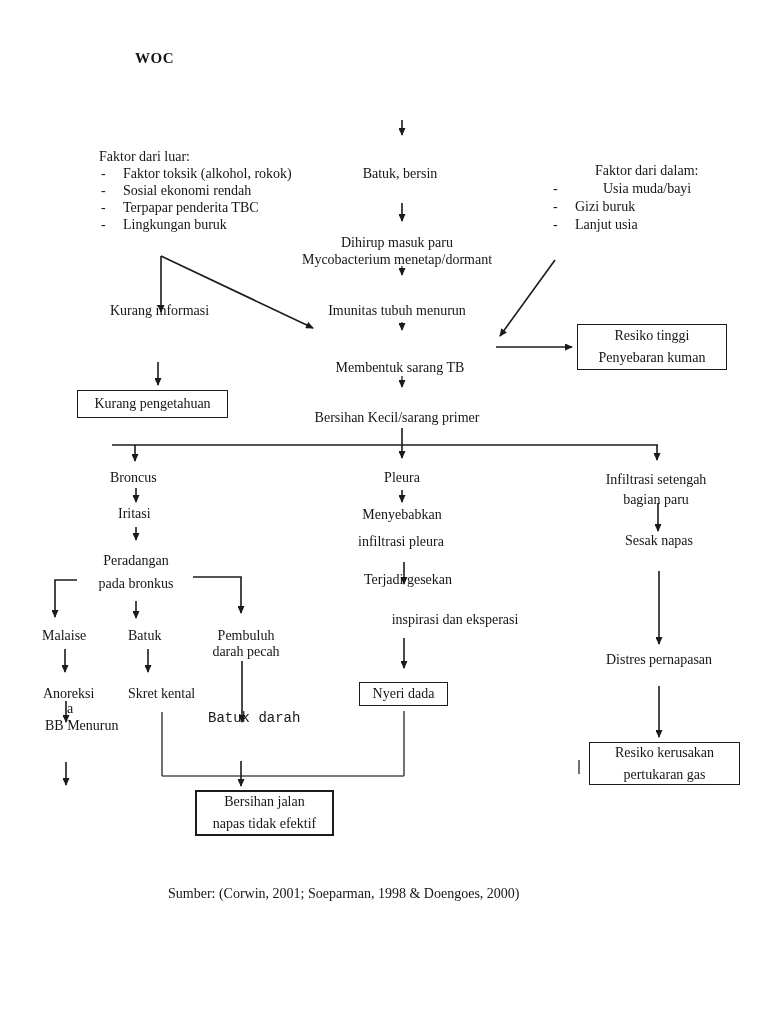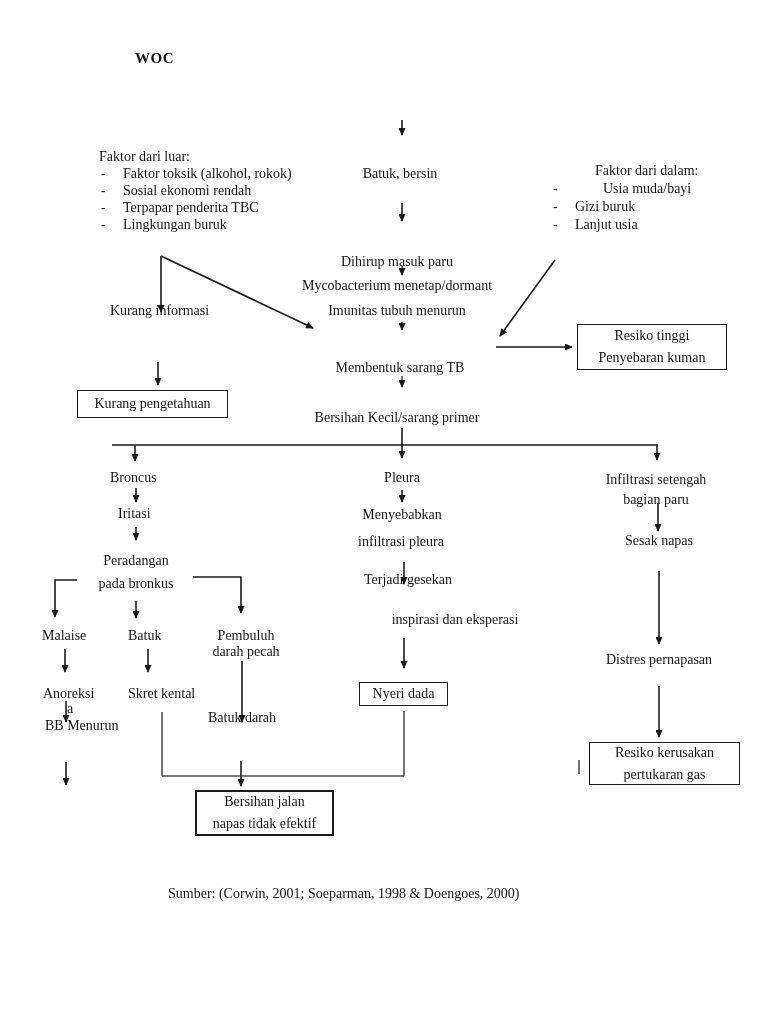--- a/index.html
+++ b/index.html
@@ -125,21 +125,21 @@
     </div>
     <div class="list-row" style="left:0; top:199px;">
       <span class="dash" style="left:553px;">-</span>
       <span class="dash" style="left:575px;">Gizi buruk</span>
     </div>
     <div class="list-row" style="left:0; top:217px;">
       <span class="dash" style="left:553px;">-</span>
       <span class="dash" style="left:575px;">Lanjut usia</span>
     </div>
 
-    <div class="t ml cx" style="left:397px; top:250px; line-height:24px;">Dihirup masuk paru
+    <div class="t ml cx" style="left:397px; top:234px; line-height:17px;">Dihirup masuk paru
 Mycobacterium menetap/dormant</div>
 
     <div class="t" style="left:110px; top:303px;">Kurang informasi</div>
     <div class="t cx" style="left:397px; top:303px;">Imunitas tubuh menurun</div>
     <div class="t cx" style="left:400px; top:360px;">Membentuk sarang TB</div>
 
     <div class="box ml" style="left:577px; top:324px; width:148px; height:44px;"><span class="ml">Resiko tinggi
 Penyebaran kuman</span></div>
 
     <div class="box" style="left:77px; top:390px; width:149px; height:26px;">
@@ -166,21 +166,21 @@
     <div class="t" style="left:42px; top:628px;">Malaise</div>
     <div class="t" style="left:128px; top:628px;">Batuk</div>
     <div class="t ml cx" style="left:246px; top:628px; line-height:16px;">Pembuluh
 darah pecah</div>
     <div class="t cx" style="left:659px; top:652px;">Distres pernapasan</div>
 
     <div class="t" style="left:43px; top:686px;">Anoreksi</div>
     <div class="t" style="left:67px; top:701px;">a</div>
     <div class="t" style="left:45px; top:718px;">BB Menurun</div>
     <div class="t" style="left:128px; top:686px;">Skret kental</div>
-    <div class="t" style="left:208px; top:710px;">Batuk darah</div>
+    <div class="t" style="left:208px; top:710px;font-family:Liberation Mono, monospace;">Batuk darah</div>
 
     <div class="box" style="left:359px; top:682px; width:87px; height:22px;">
         <span>Nyeri dada</span>
       </div>
 
     <div class="box ml" style="left:589px; top:742px; width:149px; height:41px;"><span class="ml">Resiko kerusakan
 pertukaran gas</span></div>
 
 
     <div class="box thick ml" style="left:195px; top:790px; width:135px; height:42px;"><span class="ml">Bersihan jalan

